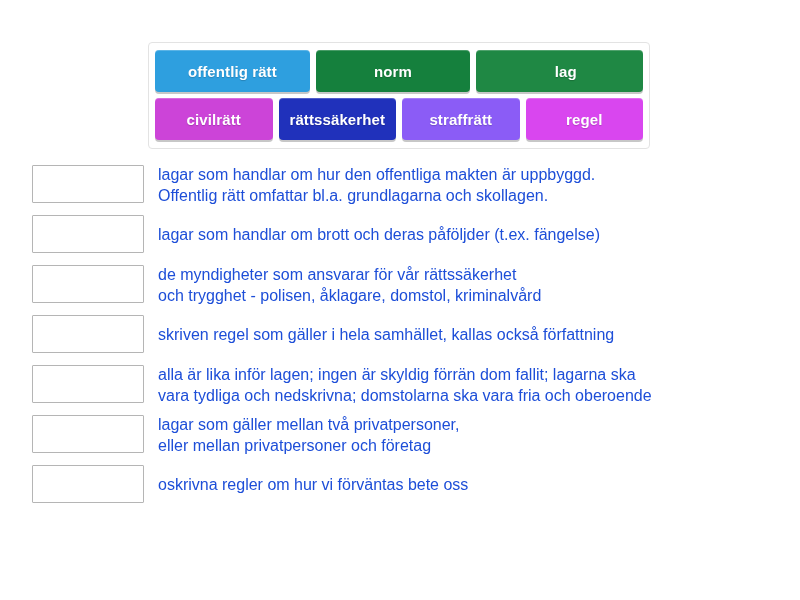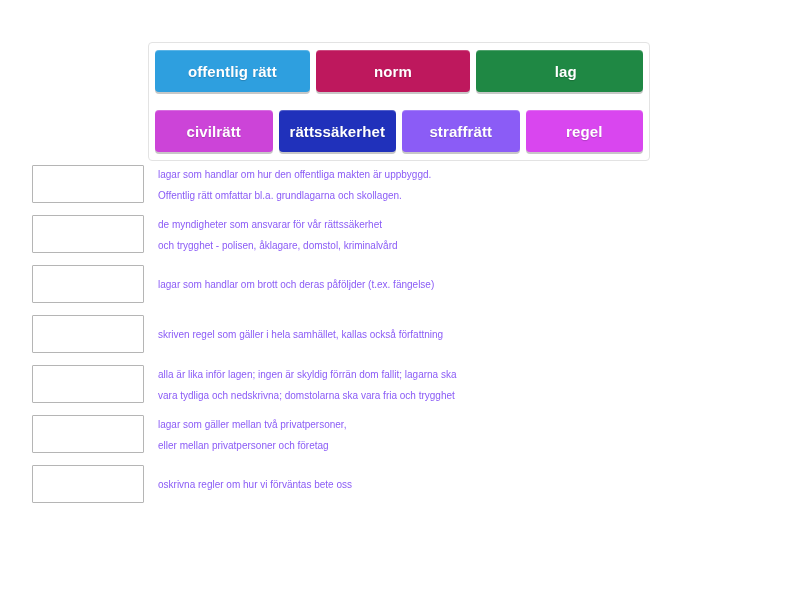--- a/index.html
+++ b/index.html
@@ -26,21 +26,20 @@
     border-radius: 4px;
     background: #ffffff;
     padding: 7px 6px 8px 6px;
   }
   .tile-row {
     display: flex;
     gap: 6px;
   }
   .tile-row + .tile-row {
     margin-top: 6px;
-    align-items: flex-end;
   }
   .tile {
     flex: 1 1 0;
     height: 42px;
     border-radius: 4px;
     display: flex;
     align-items: center;
     justify-content: center;
     color: #ffffff;
     font-size: 15px;
@@ -73,76 +72,76 @@
     height: 38px;
     box-sizing: border-box;
     border: 1px solid #b5b5b5;
     background: #ffffff;
     border-radius: 1px;
     margin-top: 1px;
   }
   .qtext {
     flex: 1 1 auto;
     padding-left: 14px;
-    font-size: 10px;
+    font-size: 16px;
     line-height: 20.5px;
-    color: #8b5cf6;
+    color: #1d4ed8;
     white-space: pre-line;
     padding-top: 1px;
   }
   .qrow.single .qtext {
     padding-top: 11px;
   }
 </style>
 </head>
 <body>
 
 <div class="tile-bank">
   <div class="tile-row">
     <div class="tile" style="background: rgb(46, 159, 223);">offentlig rätt</div>
-    <div class="tile" style="background: #be185d;">norm</div>
+    <div class="tile" style="background: #15803d;">norm</div>
     <div class="tile" style="background: rgb(31, 136, 68); padding-left: 12px;">lag</div>
   </div>
   <div class="tile-row">
     <div class="tile" style="background: rgb(204, 68, 216);">civilrätt</div>
-    <div class="tile" style="background: rgb(32, 49, 187); margin-top: 12px;">rättssäkerhet</div>
+    <div class="tile" style="background: rgb(32, 49, 187);">rättssäkerhet</div>
     <div class="tile" style="background: #8b5cf6;">straffrätt</div>
     <div class="tile" style="background: #d946ef;">regel</div>
   </div>
 </div>
 
 <div class="rows">
 
   <div class="qrow">
     <div class="dropzone"></div>
     <div class="qtext">lagar som handlar om hur den offentliga makten är uppbyggd.
 Offentlig rätt omfattar bl.a. grundlagarna och skollagen.</div>
   </div>
 
 
+  <div class="qrow single">
+    <div class="dropzone"></div>
+    <div class="qtext">lagar som handlar om brott och deras påföljder (t.ex. fängelse)</div>
+  </div>
+
   <div class="qrow">
     <div class="dropzone"></div>
     <div class="qtext">de myndigheter som ansvarar för vår rättssäkerhet
 och trygghet - polisen, åklagare, domstol, kriminalvård</div>
-  </div>
-
-  <div class="qrow single">
-    <div class="dropzone"></div>
-    <div class="qtext">lagar som handlar om brott och deras påföljder (t.ex. fängelse)</div>
   </div>
 
   <div class="qrow single">
     <div class="dropzone"></div>
     <div class="qtext">skriven regel som gäller i hela samhället, kallas också författning</div>
   </div>
 
   <div class="qrow">
     <div class="dropzone"></div>
     <div class="qtext">alla är lika inför lagen; ingen är skyldig förrän dom fallit; lagarna ska
-vara tydliga och nedskrivna; domstolarna ska vara fria och trygghet</div>
+vara tydliga och nedskrivna; domstolarna ska vara fria och oberoende</div>
   </div>
 
   <div class="qrow">
     <div class="dropzone"></div>
     <div class="qtext">lagar som gäller mellan två privatpersoner,
 eller mellan privatpersoner och företag</div>
   </div>
 
   <div class="qrow single">
     <div class="dropzone"></div>

